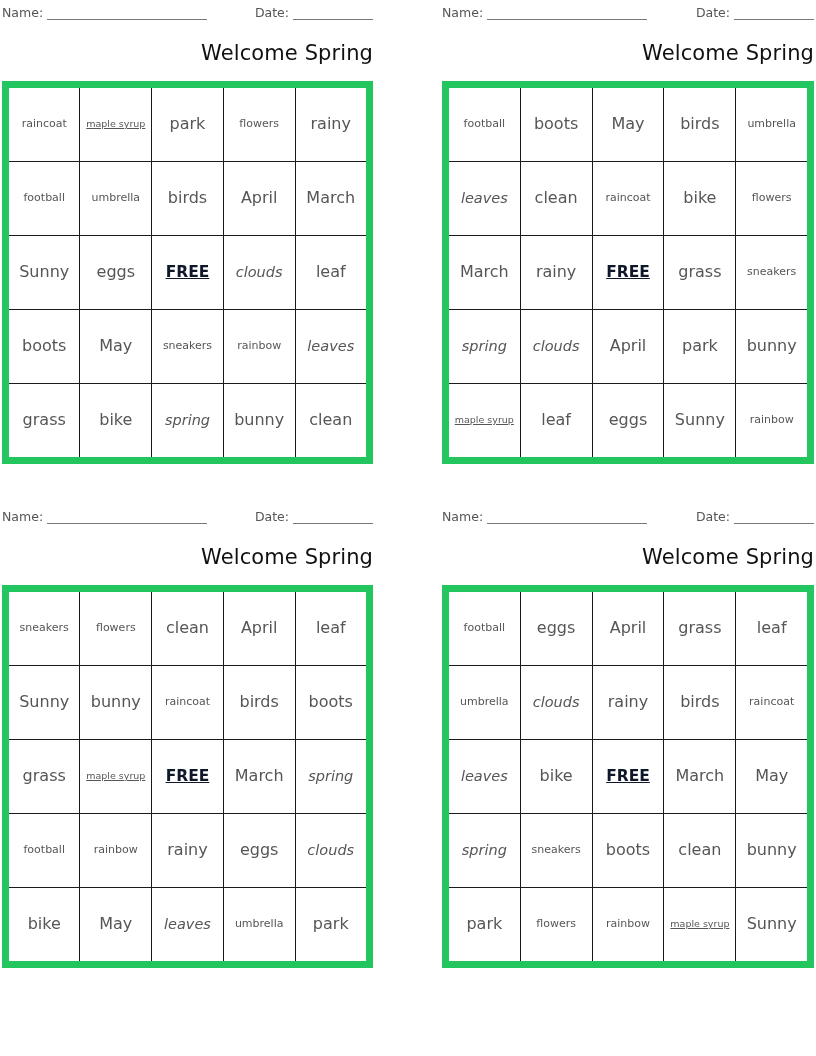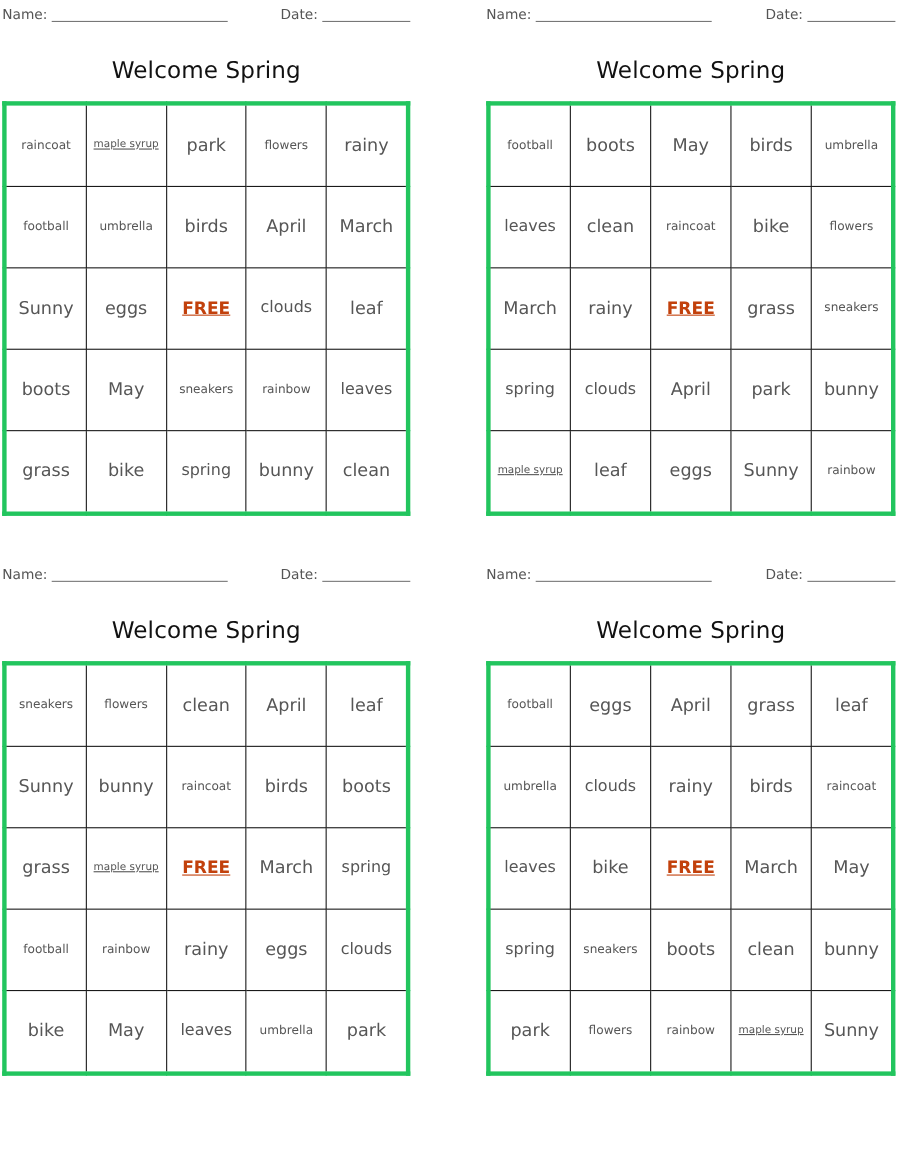--- a/index.html
+++ b/index.html
@@ -69,60 +69,60 @@
     border-bottom: 1px solid #777777;
     margin-left: 4px;
     height: 12px;
   }
   .nd-rule.name-rule { width: 160px; }
   .nd-rule.date-rule { width: 80px; }
   .nd-spacer { flex: 1 1 auto; min-width: 10px; }
 
   
   .card-title {
-    text-align: center;
+    text-align: right;
     font-size: 21px;
     color: #111111;
-    margin-top: 32px;
+    margin-top: 21px;
     margin-bottom: 16px;
     letter-spacing: 0.1px;
     line-height: 24px;
   }
 
   
   table.bingo {
     border-collapse: collapse;
     table-layout: fixed;
     width: 100%;
-    border: 4px solid #22c55e;
+    border: 7px solid #22c55e;
   }
   table.bingo td {
     border: 1px solid #1a1a1a;
     width: 20%;
     height: 69px;
     text-align: center;
     vertical-align: middle;
     padding: 2px 2px;
     color: #565656;
     overflow: hidden;
     word-break: break-word;
     line-height: 1.15;
   }
 
   
   td.sz-lg  { font-size: 16px; }
-  td.sz-md  { font-size: 14.5px; }
+  td.sz-md  { font-size: 14.5px; font-style: italic; }
   td.sz-sm  { font-size: 11px;   }
   td.sz-xs  { font-size:  9.5px; text-decoration: underline; }
 
   td.free-cell span {
     font-weight: bold;
     text-decoration: underline;
     font-size: 15.5px;
-    color: #c2410c;
+    color: #0f172a;
   }
 </style>
 </head>
 <body>
 
 <div class="page">
   <div class="sheet" id="sheet-root">
       <div class="card col-left row-top">
         <div class="namedate">
           <div class="nd-group">

